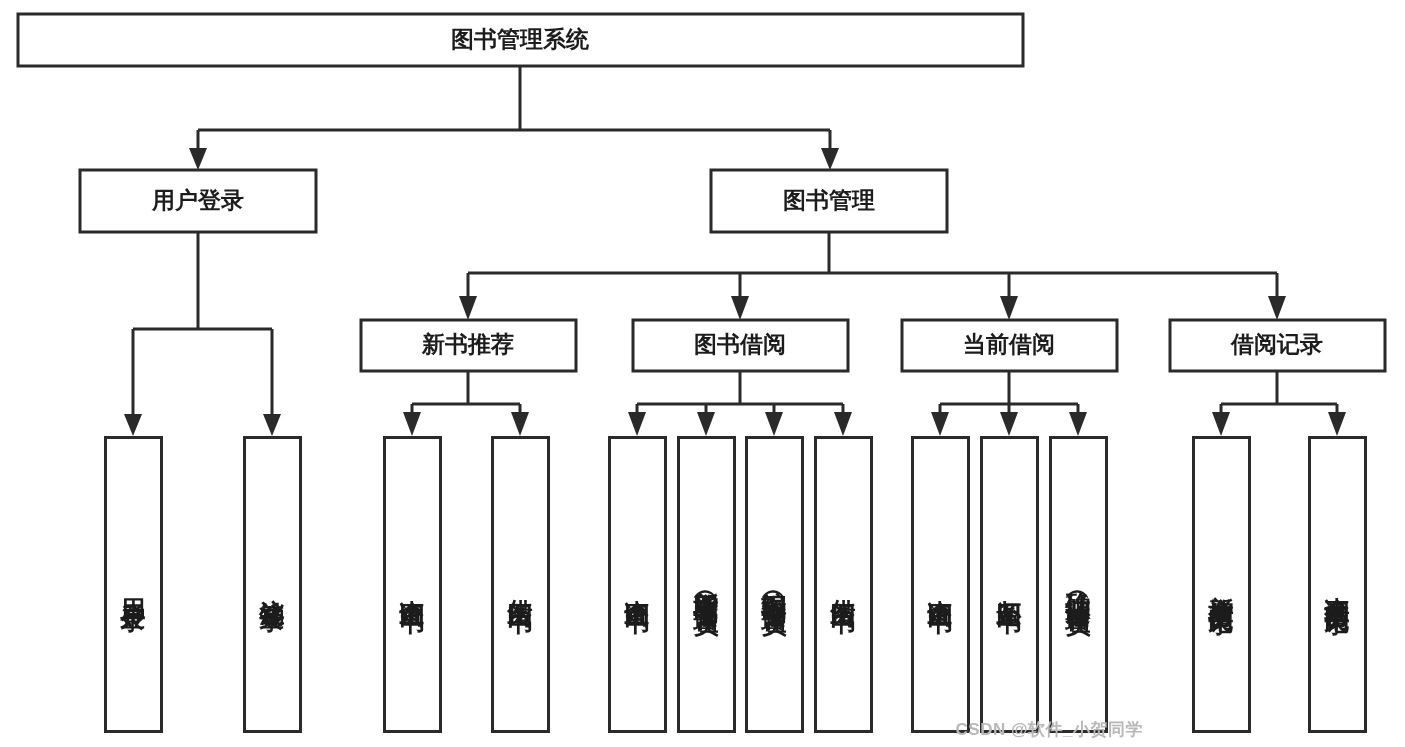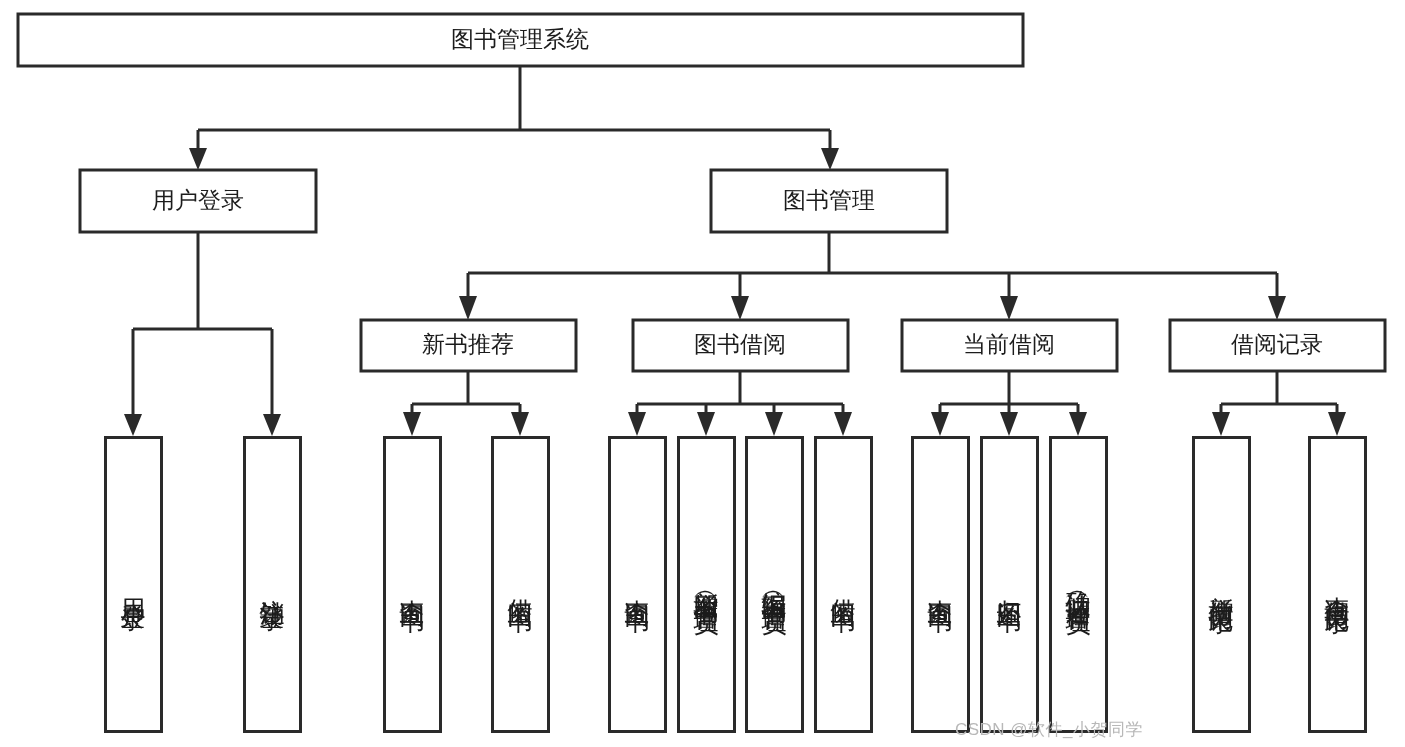--- a/index.html
+++ b/index.html
@@ -11,20 +11,21 @@
     width: 1405px;
     height: 747px;
     font-family: "Liberation Sans", "DejaVu Sans", sans-serif;
     overflow: hidden;
     position: relative;
   }
   #diagram-root {
     position: relative;
     width: 1155px;
     height: 747px;
+    font-weight: bold;
   }
   svg#flowchart {
     position: absolute;
     left: 0;
     top: 0;
     width: 1405px;
     height: 747px;
     display: block;
   }
   .node-box {

